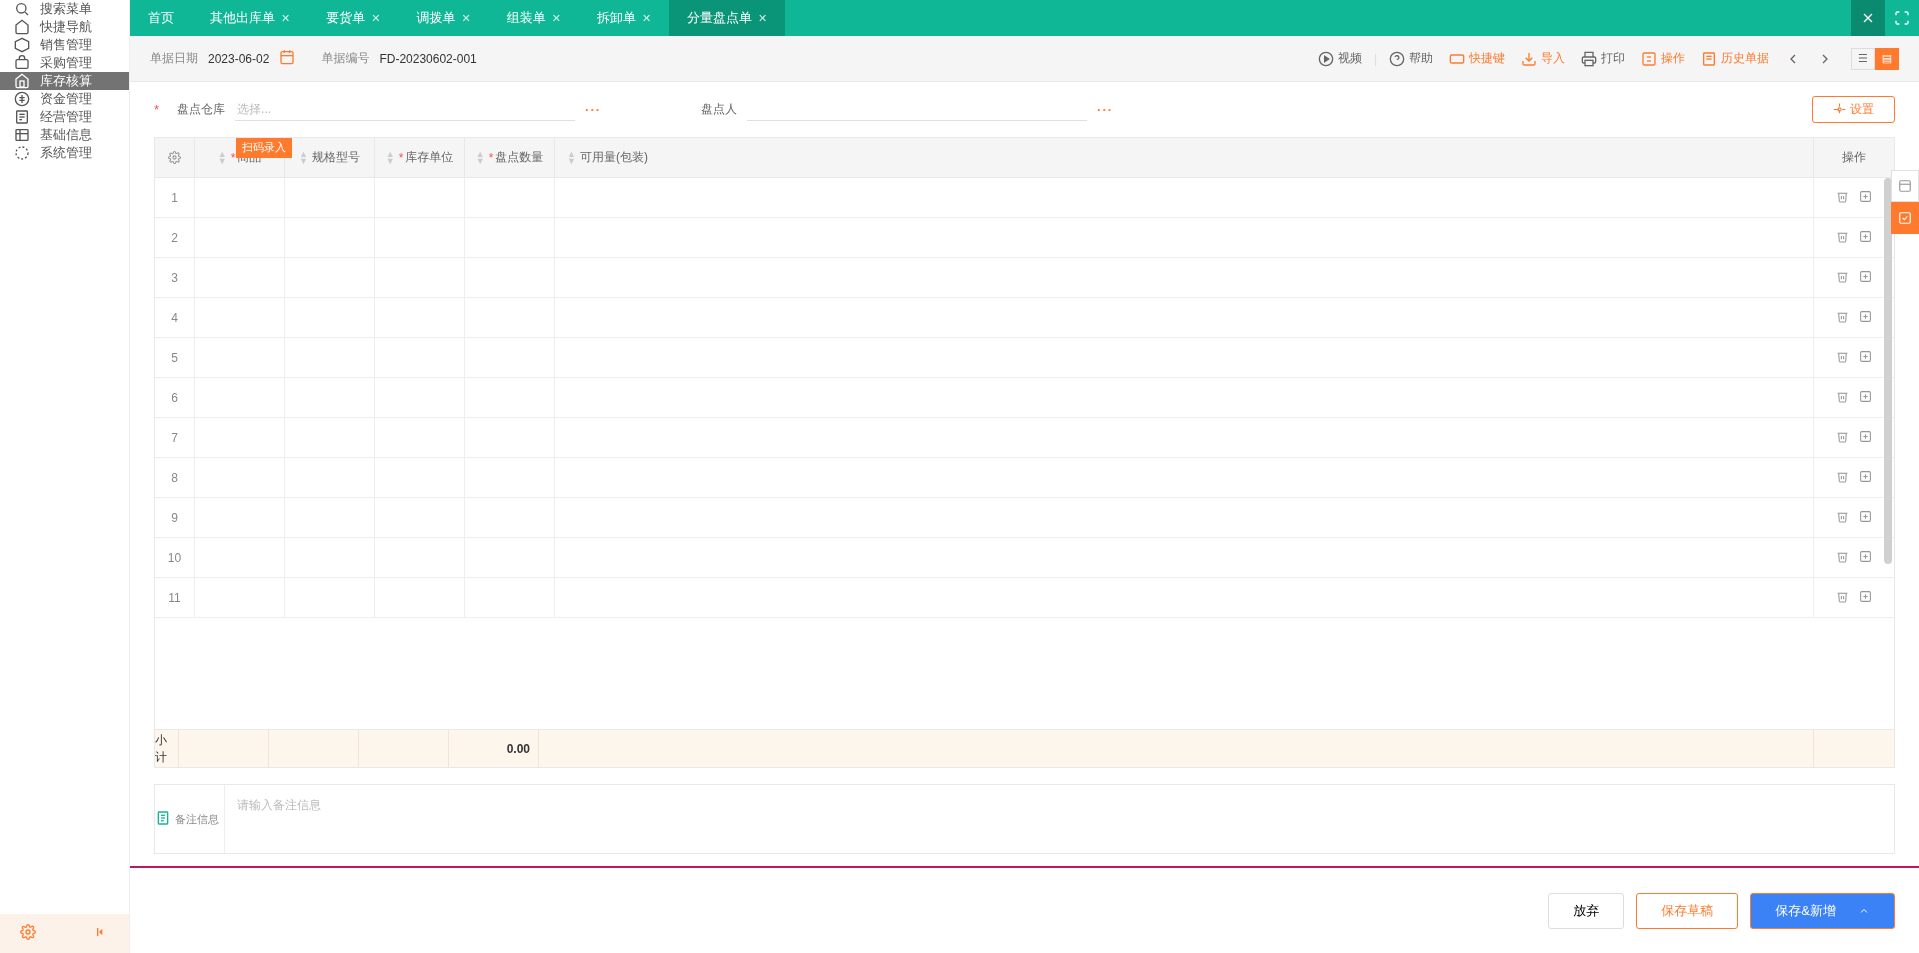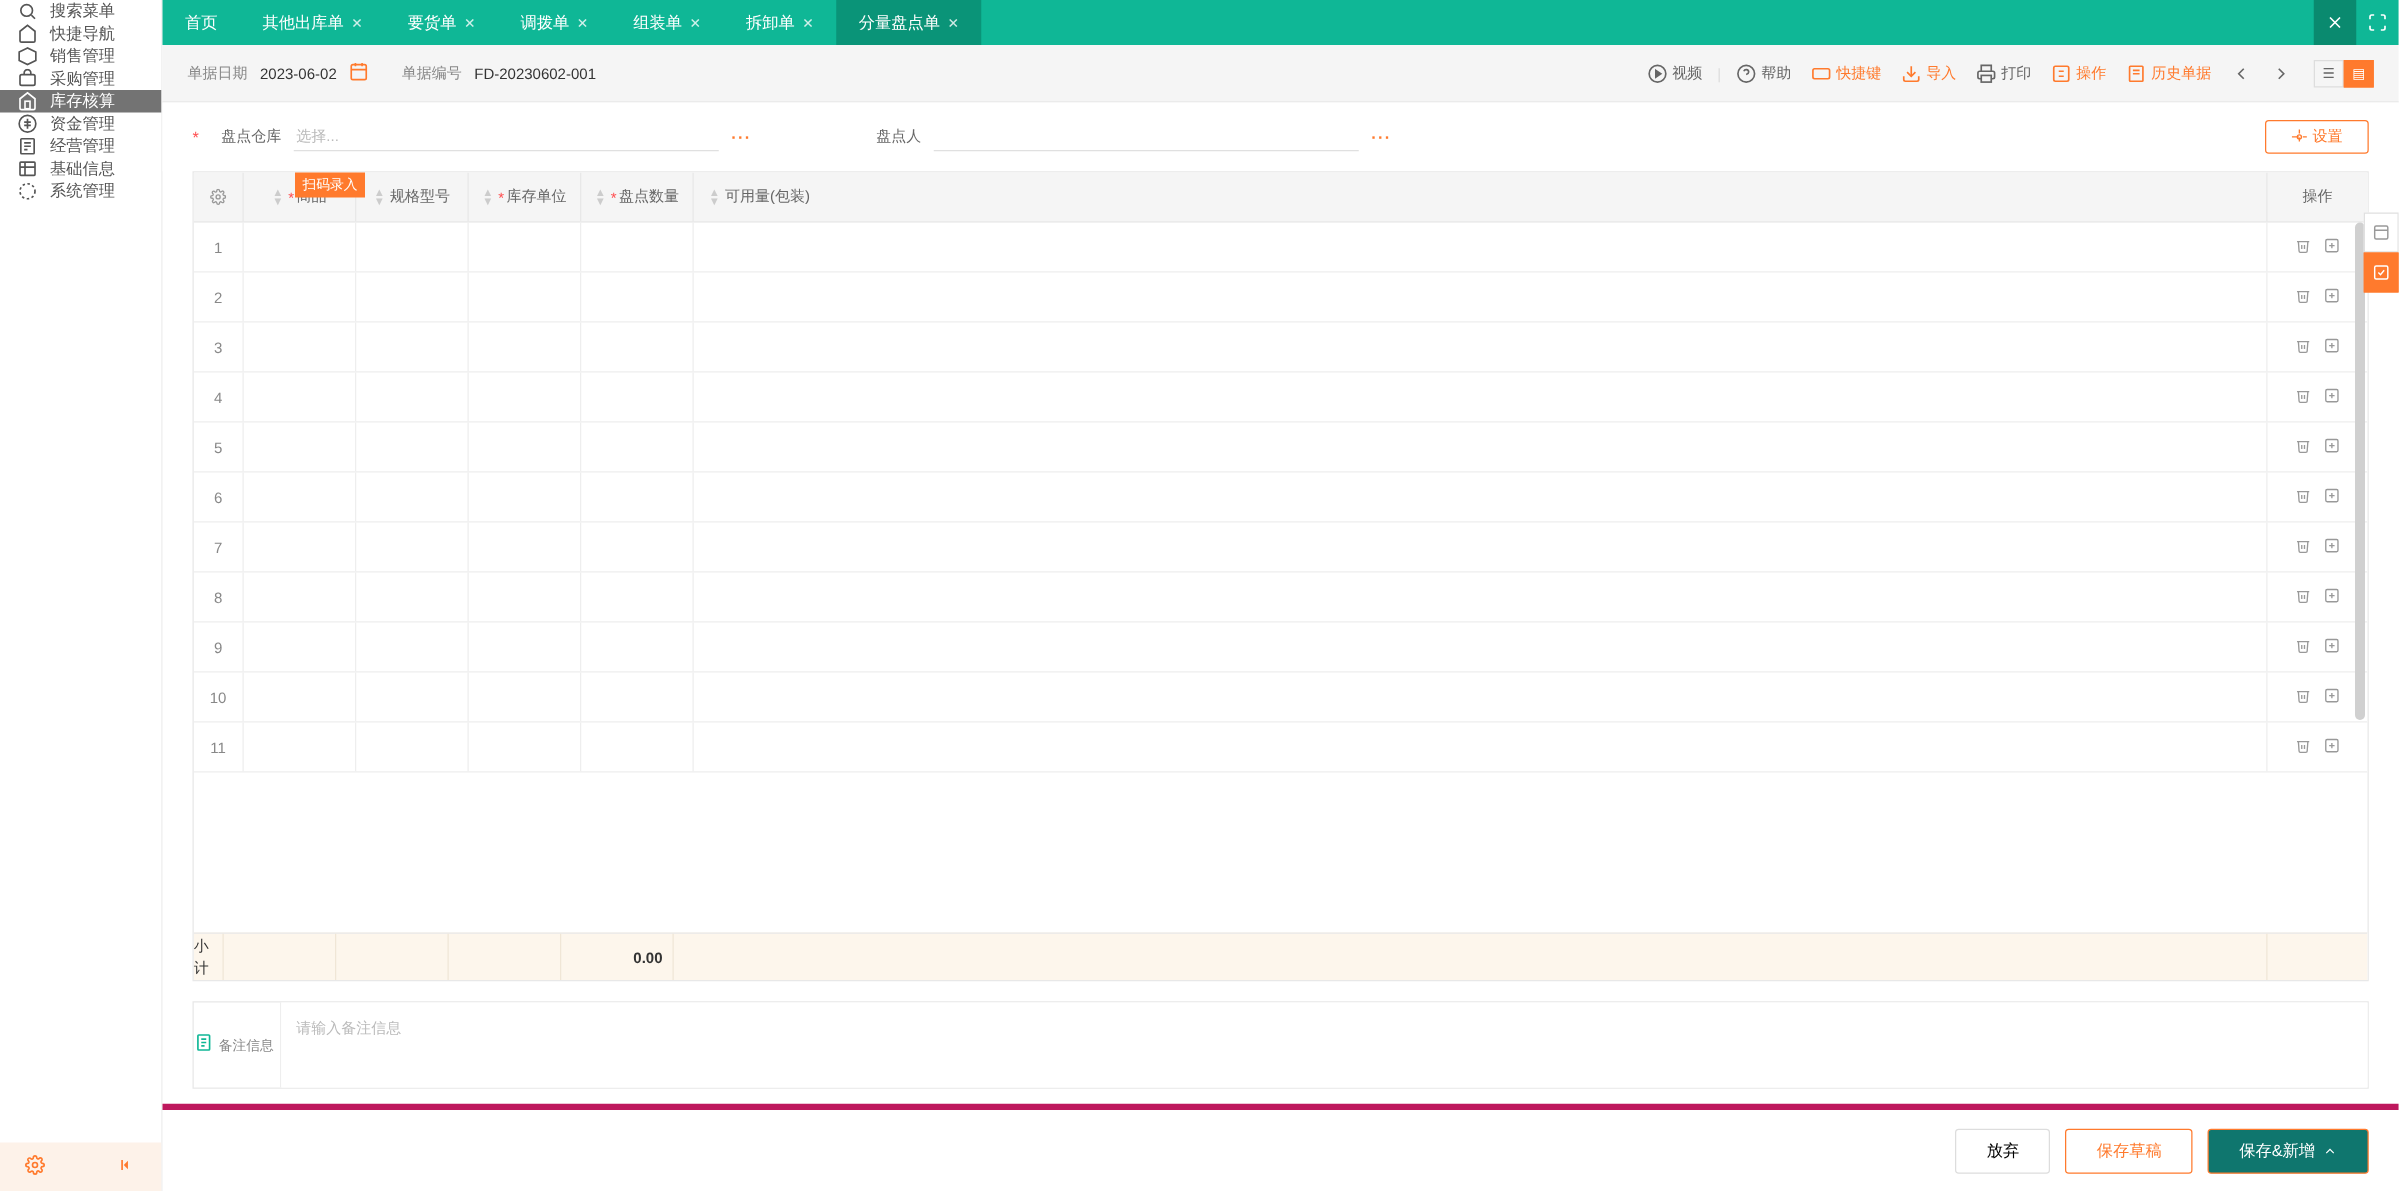--- a/index.html
+++ b/index.html
@@ -71,24 +71,24 @@
 .gf.spec{width:90px}
 .gf.unit{width:90px}
 .gf.qty{width:90px;justify-content:flex-end;padding-right:8px;font-weight:bold}
 .gf.avail{flex:1}
 .gf.ops{width:80px;border-right:none}
 .note-area{margin:16px 24px 0;border:1px solid #e8e8e8;display:flex;height:70px}
 .note-left{width:70px;display:flex;flex-direction:row;align-items:center;gap:4px;border-right:1px solid #eee;color:#888;font-size:11px}
 .note-left .ni{color:#0fb796;font-size:20px}
 .note-input{flex:1;border:none;padding:12px;font-size:12px;resize:none;outline:none;font-family:inherit}
 .note-input::placeholder{color:#bbb}
-.footer{height:70px;display:flex;align-items:center;justify-content:flex-end;padding:0 24px;gap:12px;border-top:5px solid #be185d;margin-top:12px}
+.footer{height:87px;display:flex;align-items:center;justify-content:flex-end;padding:0 24px;gap:12px;border-top:2px solid #be185d;margin-top:12px}
 .btn{padding:8px 24px;border-radius:3px;cursor:pointer;font-size:13px;border:1px solid #ddd;background:#fff}
 .btn.outline{border-color:#ff7a2d;color:#ff7a2d}
-.btn.primary{background:#0f766e;border-color:#ff7a2d;color:#fff;display:flex;align-items:center;gap:6px}
+.btn.primary{background:#3b82f6;border-color:#ff7a2d;color:#fff;display:flex;align-items:center;gap:22px}
 .side-tabs{position:absolute;right:0;top:170px;display:flex;flex-direction:column}
 .st{width:28px;height:32px;border:1px solid #e0e0e0;background:#fff;display:flex;align-items:center;justify-content:center;cursor:pointer;color:#999;font-size:12px}
 .st.active{background:#ff7a2d;color:#fff;border-color:#ff7a2d}
 .scrollbar-fake{position:absolute;right:2px;top:40px;bottom:38px;width:8px;background:transparent}
 .scrollbar-thumb{position:absolute;right:0;top:0;width:8px;height:70%;background:#d0d0d0;border-radius:4px}
 svg{width:16px;height:16px}
 </style>
 </head>
 <body>
 

